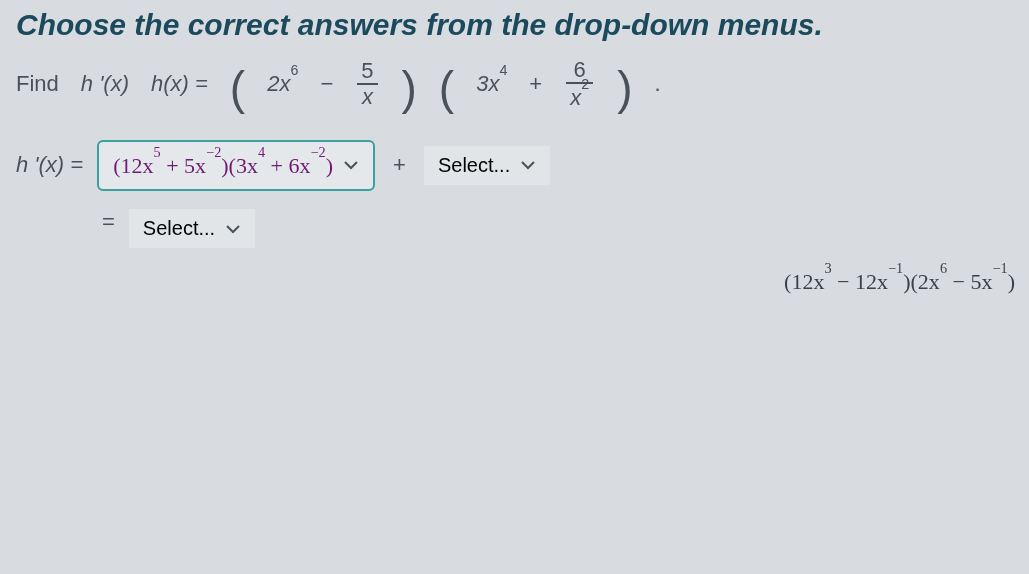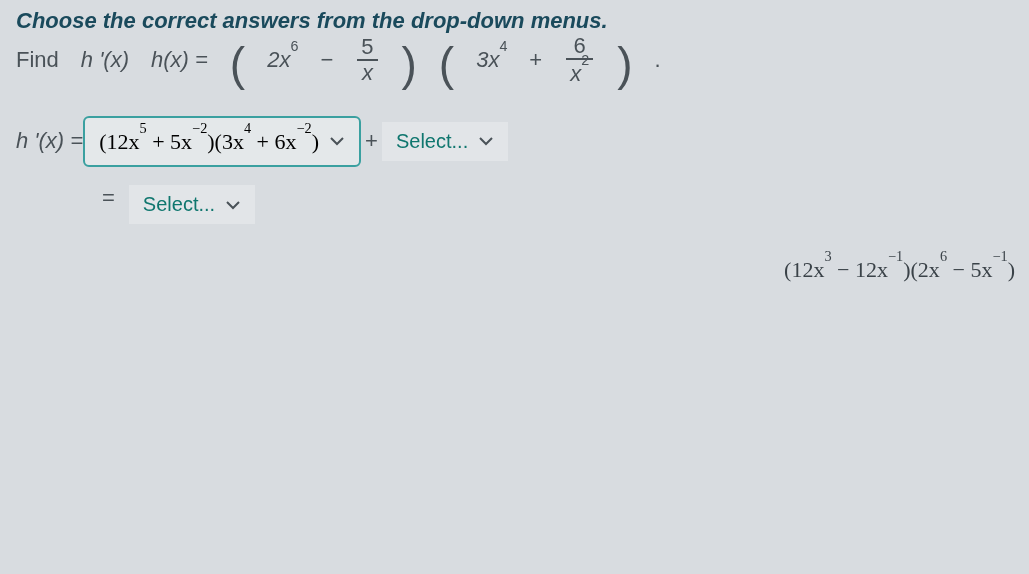--- a/index.html
+++ b/index.html
@@ -13,81 +13,83 @@
       overflow: hidden;
       color: #3a4248;
     }
     .container {
       padding: 8px 16px;
     }
     .instruction {
       color: #1a4a5c;
       font-style: italic;
       font-weight: bold;
-      font-size: 22px;
+      font-size: 30px;
+      margin-bottom: 16px;
     }
     .problem-line {
       font-size: 22px;
       color: #4a5258;
       display: flex;
       align-items: center;
       flex-wrap: wrap;
       gap: 22px;
       margin-bottom: 30px;
     }
     .ital { font-style: italic; }
     .eq-row {
       display: flex;
       align-items: center;
+      gap: 14px;
       font-size: 22px;
       color: #4a5258;
       margin-bottom: 18px;
     }
     .eq-label { font-style: italic; white-space: nowrap; }
     .dropdown-selected {
       border: 2px solid #3aa0a0;
       border-radius: 6px;
       background: #e4e8ea;
       padding: 10px 14px;
       display: inline-flex;
       align-items: center;
       gap: 10px;
       font-family: 'Comic Sans MS', cursive;
       font-size: 22px;
-      color: #000000;
+      color: #701a75;
       cursor: pointer;
     }
     .dropdown-plain {
       background: #e2e5e8;
       padding: 8px 14px;
       display: inline-flex;
       align-items: center;
       gap: 10px;
       font-size: 20px;
-      color: #0f766e;
+      color: #000000;
       cursor: pointer;
     }
     .chev {
       display: inline-block;
       transform: rotate(0deg);
     }
     .chev svg { display: block; }
     .plus { font-size: 22px; color: #4a5258; padding: 0 4px; }
     .second-row {
       display: flex;
       align-items: flex-start;
       gap: 14px;
       font-size: 22px;
       color: #4a5258;
       margin-left: 86px;
     }
     .options {
       position: absolute;
       right: 14px;
-      top: 256px;
+      top: 268px;
       display: flex;
       flex-direction: column;
       gap: 22px;
     }
     .option-item {
       font-family: 'Comic Sans MS', cursive;
       font-size: 22px;
       color: #3a4248;
       cursor: pointer;
       white-space: nowrap;

